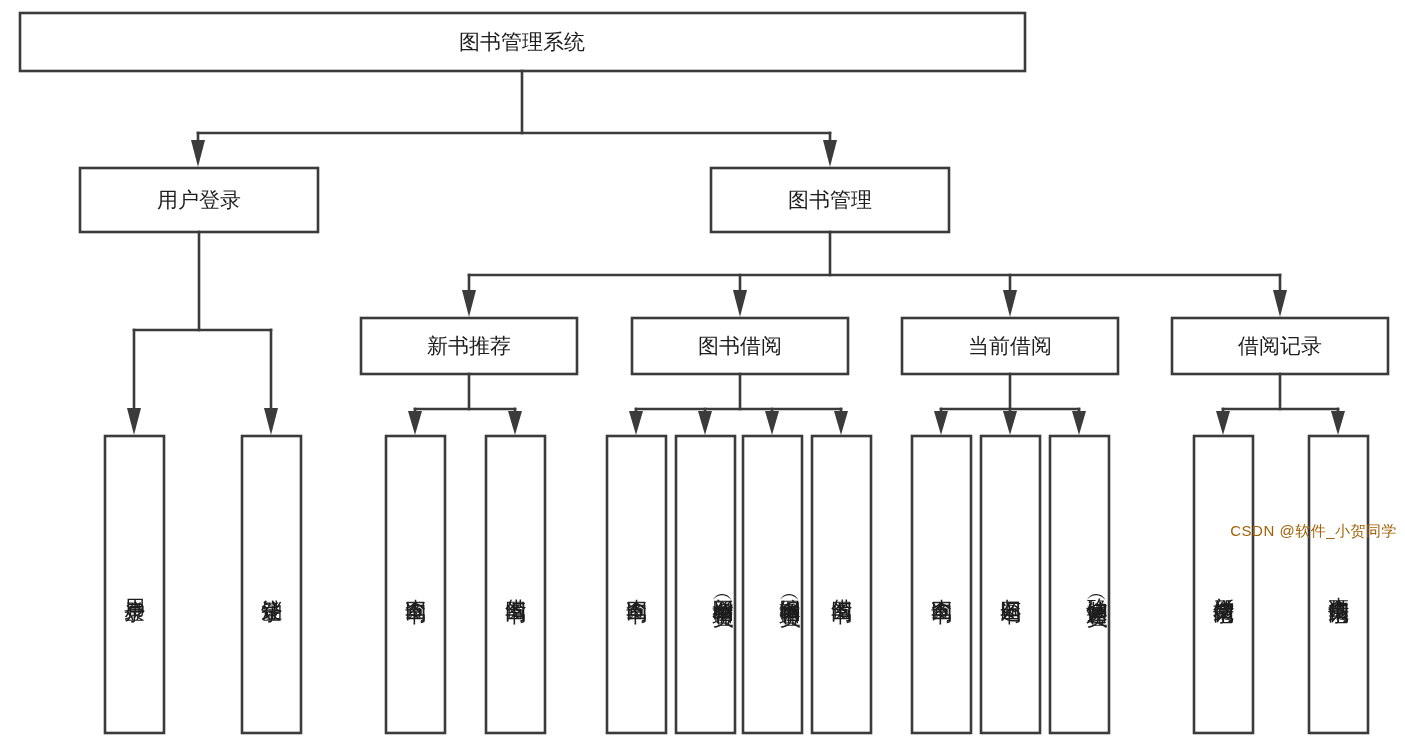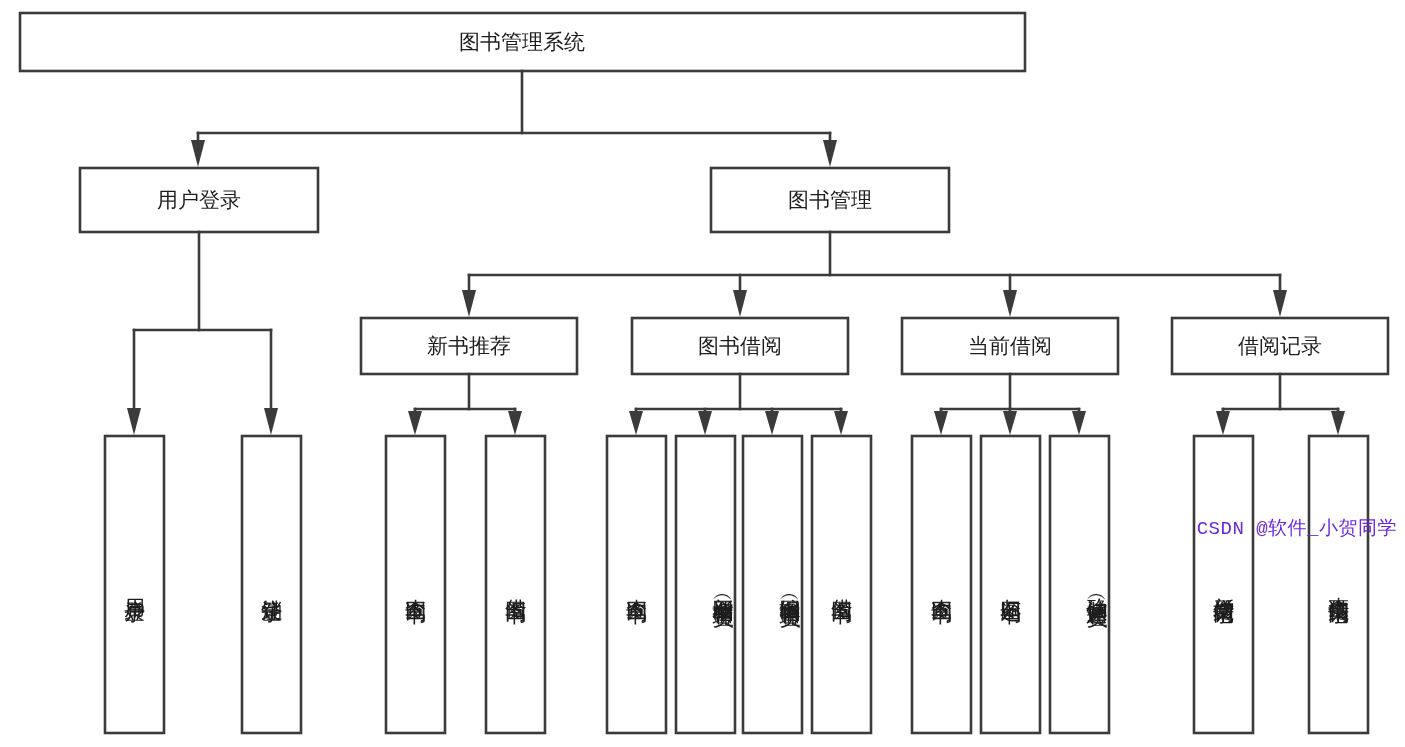--- a/index.html
+++ b/index.html
@@ -64,23 +64,23 @@
     white-space: nowrap;
     pointer-events: none;
   }
   .leaf-label.centered {
     align-items: center;
   }
   #watermark {
     position: absolute;
     right: 8px;
     bottom: 6px;
-    font-family: Liberation Mono, monospace;
-    font-size: 19px;
-    color: #6d28d9;
+    font-family: Liberation Sans, sans-serif;
+    font-size: 15px;
+    color: #a16207;
     letter-spacing: 0.5px;
     white-space: nowrap;
   }
 </style>
 </head>
 <body>
 
 <div id="diagram-root">
 
   <svg id="tree-svg" viewBox="0 0 1405 747">

